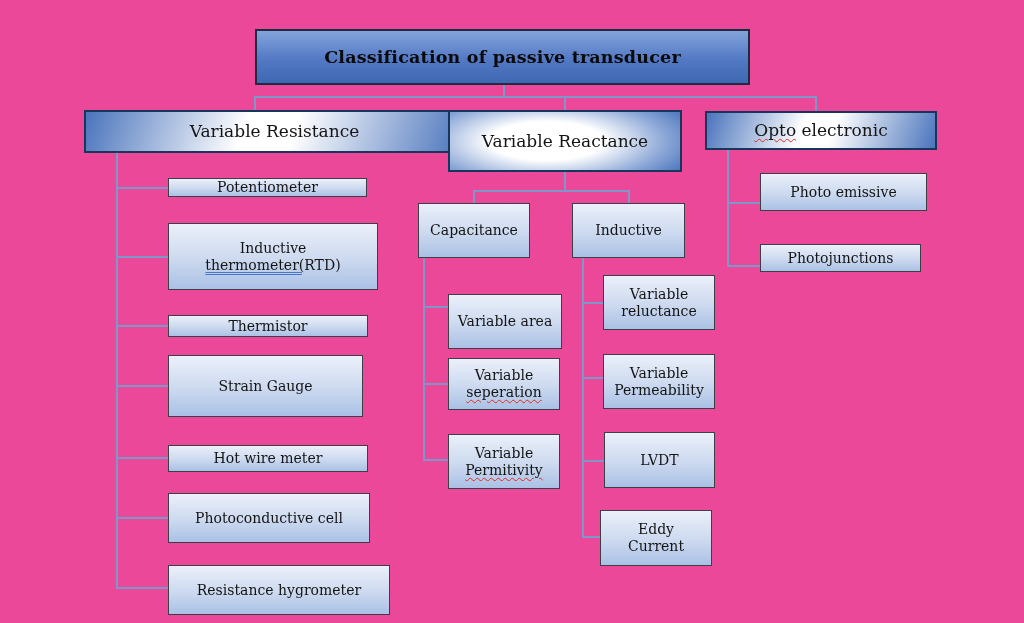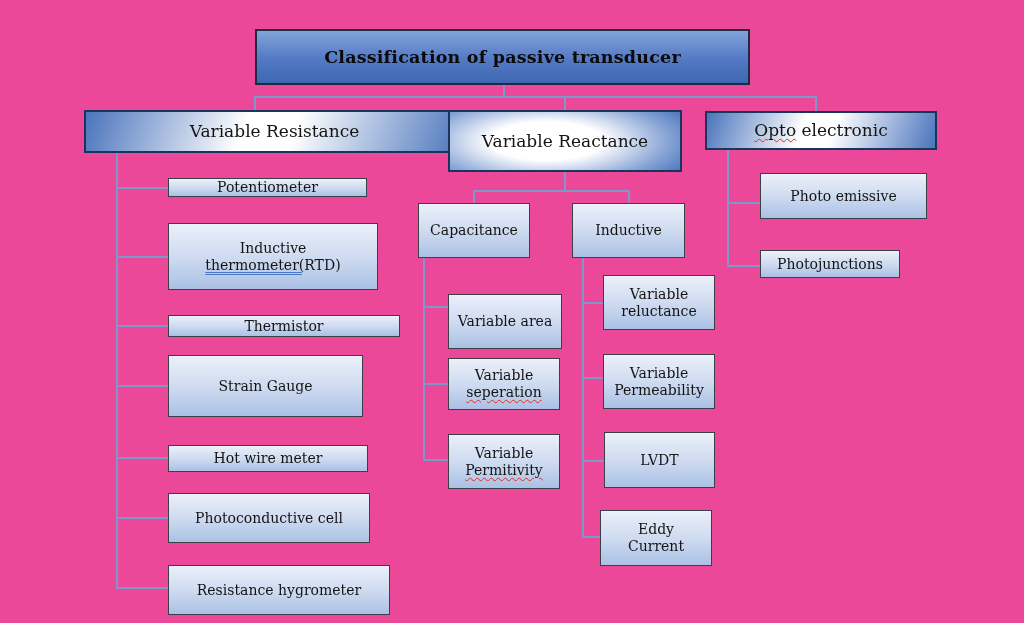--- a/index.html
+++ b/index.html
@@ -123,21 +123,21 @@
     <span>Potentiometer</span>
   </div>
 
   <div class="box child-box" style="left:168px; top:223px; width:210px; height:67px;">
     <span>
       <span>Inductive</span><br>
       <span class="ul-blue">thermometer(</span><span>RTD)</span>
     </span>
   </div>
 
-  <div class="box child-box" style="left:168px; top:315px; width:232px; height:22px;">
+  <div class="box child-box" style="left:168px; top:315px; width:200px; height:22px;">
     <span>Thermistor</span>
   </div>
 
   <div class="box child-box" style="left:168px; top:445px; width:200px; height:27px;">
     <span>Hot wire meter</span>
   </div>
 
   <div class="box child-box" style="left:168px; top:355px; width:195px; height:62px;">
     <span>Strain Gauge</span>
   </div>
@@ -194,21 +194,21 @@
     <span>LVDT</span>
   </div>
 
   <div class="box child-box" style="left:600px; top:510px; width:112px; height:56px;">
     <span>
       <span>Eddy</span><br>
       <span>Current</span>
     </span>
   </div>
 
-  <div class="box child-box" style="left:760px; top:173px; width:167px; height:46px;text-align:center;">
+  <div class="box child-box" style="left:760px; top:173px; width:167px; height:38px;text-align:center;">
     <span>Photo emissive</span>
   </div>
 
-  <div class="box child-box" style="left:760px; top:250px; width:140px; height:28px;">
+  <div class="box child-box" style="left:760px; top:244px; width:161px; height:28px;">
     <span>Photojunctions</span>
   </div>
 
 </div>
 
 </body></html>

